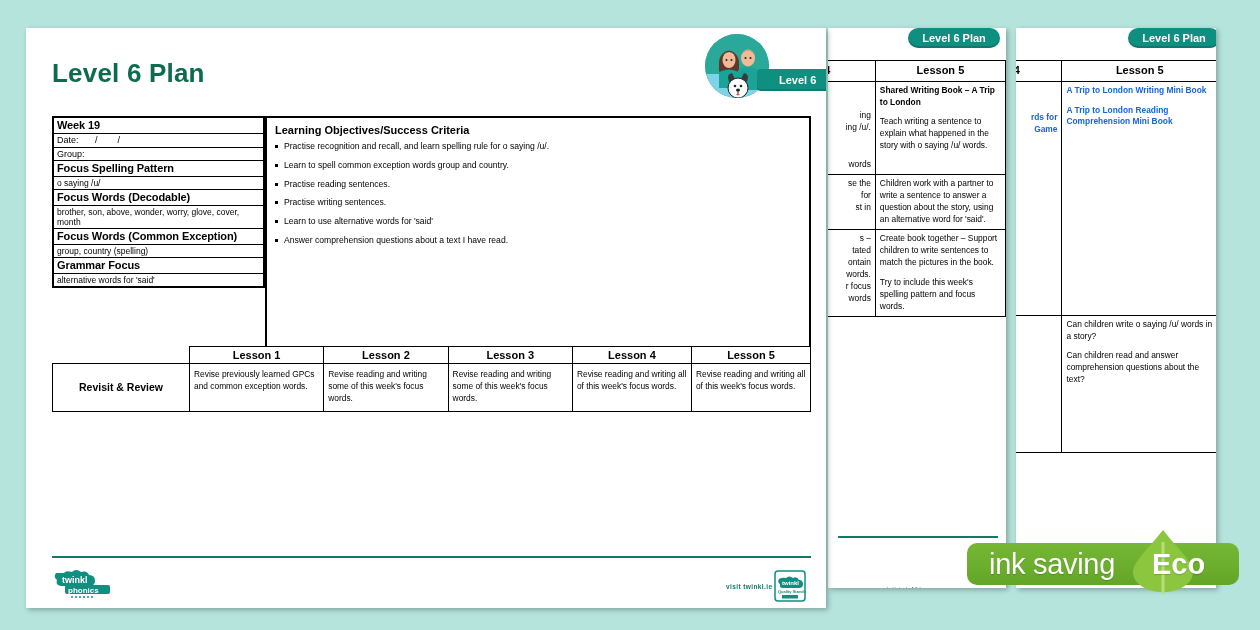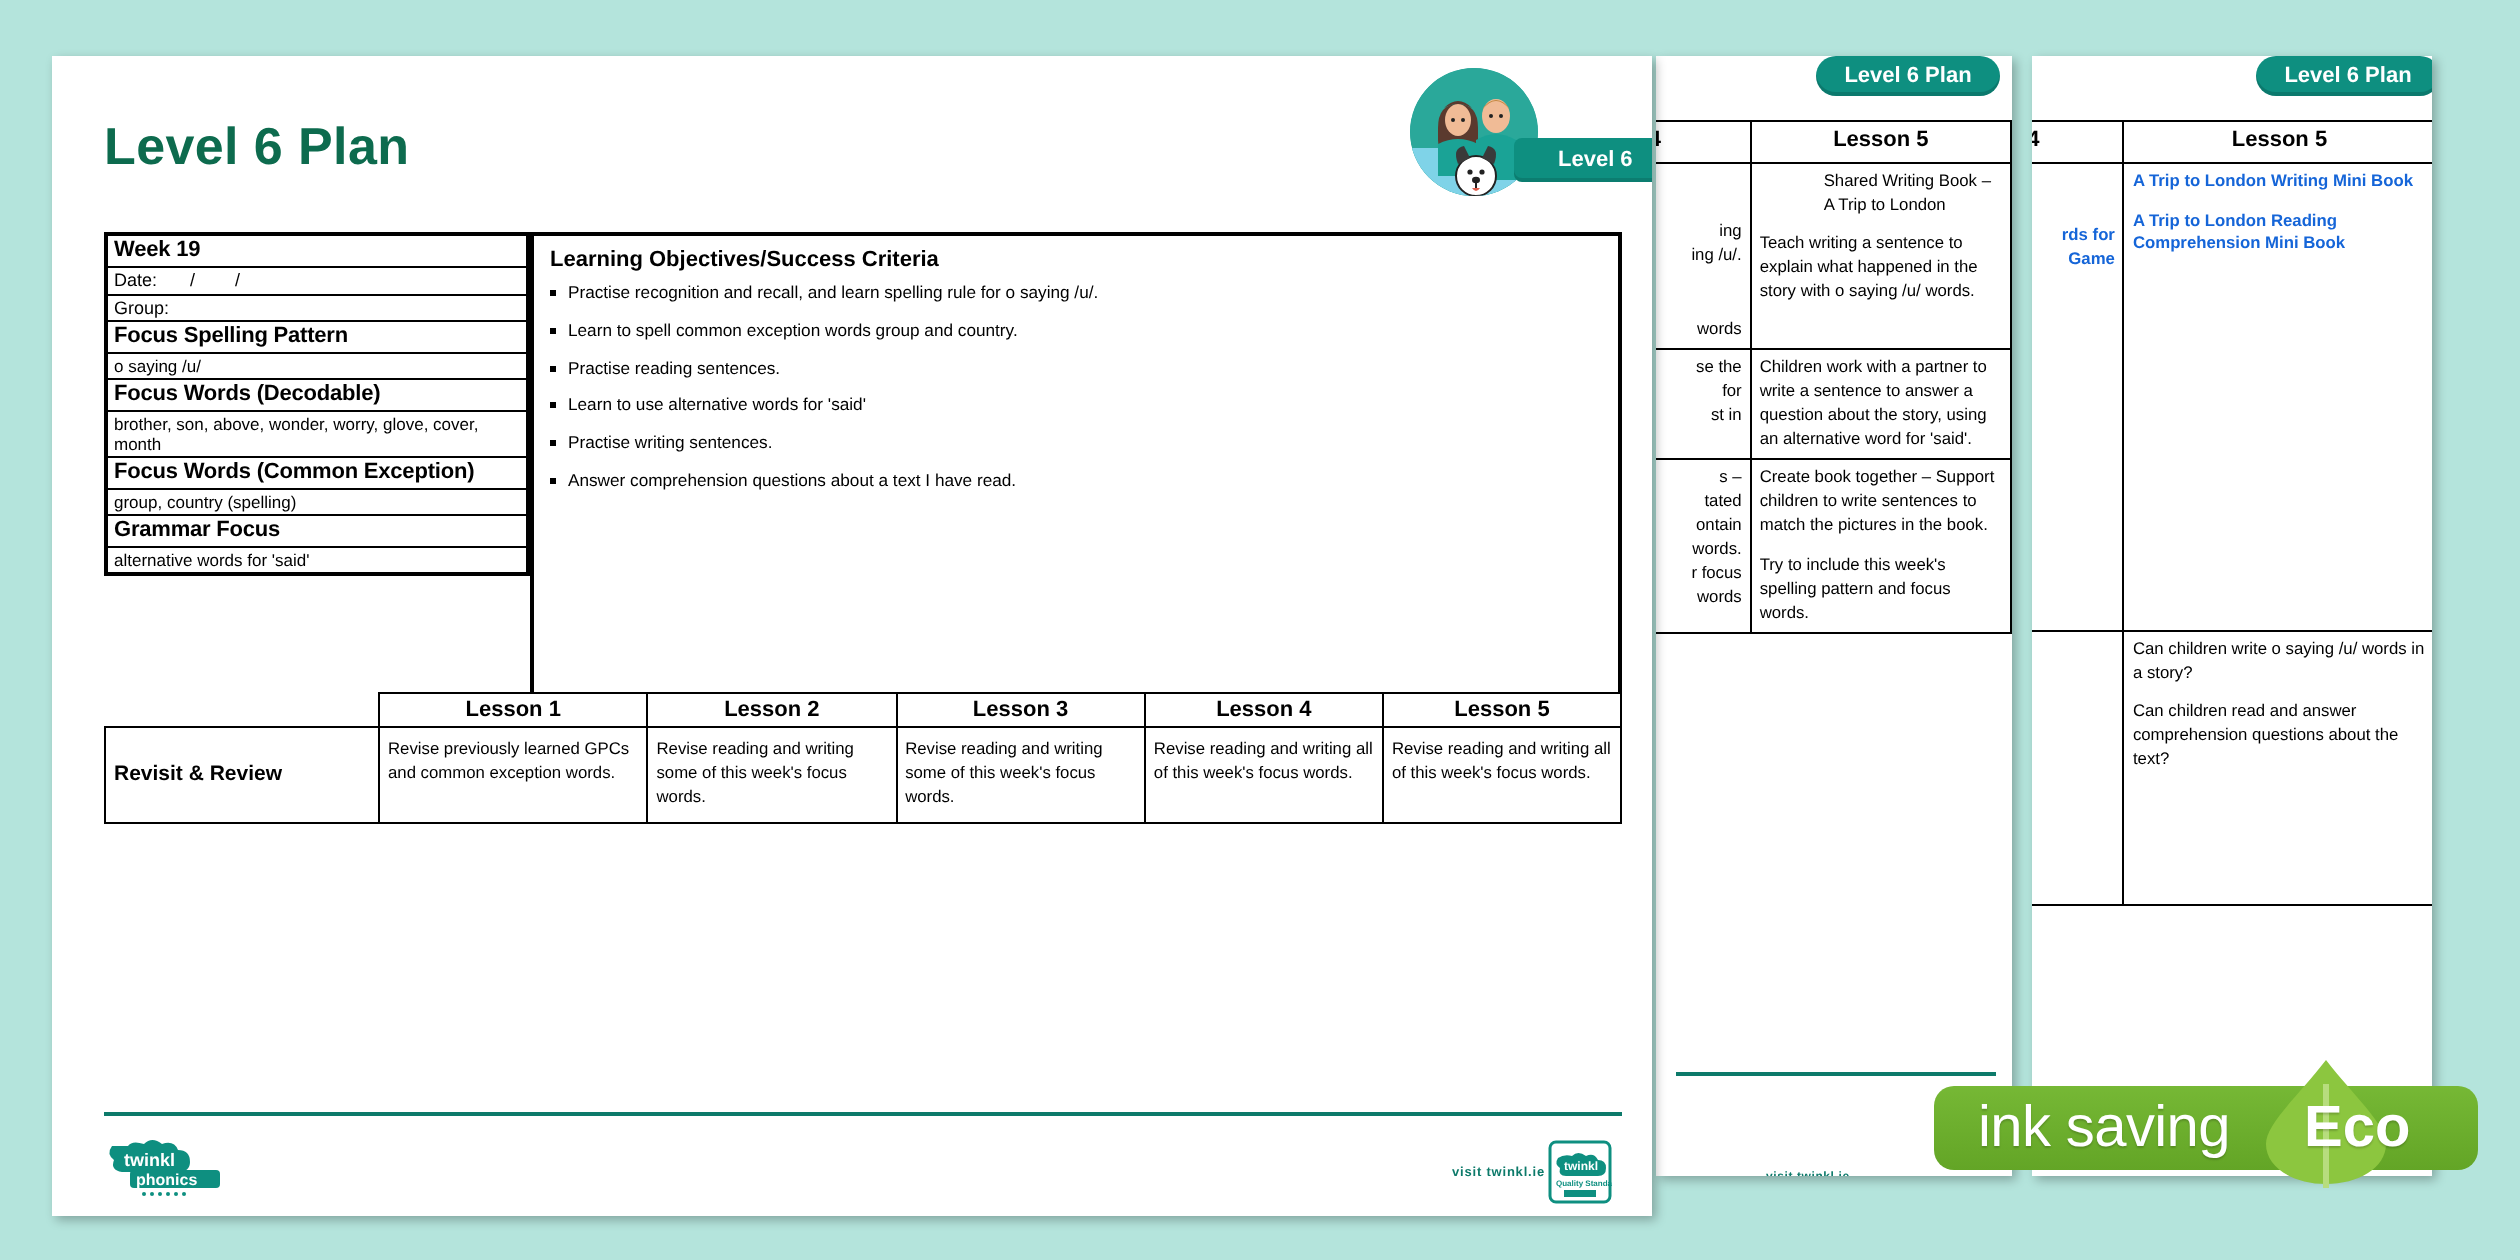--- a/index.html
+++ b/index.html
@@ -61,21 +61,21 @@
   .objlist li{font-size:8.6px;line-height:1.2;margin-bottom:8.5px;position:relative;padding-left:9px;}
   .objlist li:before{content:"";position:absolute;left:0;top:4px;width:3px;height:3px;background:#000;}
 
   
   .revwrap{position:absolute;left:26px;top:318px;width:759px;}
   .revtable{border-collapse:collapse;width:759px;background:#fff;}
   .revtable td,.revtable th{border:1.5px solid #000;vertical-align:top;}
   .revtable th.blank{border:none;background:transparent;width:128px;}
   .revtable th.lh{font-size:11px;font-weight:bold;text-align:center;padding:2px 0;}
   .revtable td.rowlabel{
-    font-size:10.5px;font-weight:bold;text-align:left;vertical-align:middle;
+    font-size:10.5px;font-weight:bold;text-align:center;vertical-align:middle;
     width:128px;padding:4px;
   }
   .revtable td.cell{font-size:8.4px;line-height:1.45;padding:4px 4px 6px 4px;}
 
   
   .p1foot{position:absolute;left:26px;top:528px;width:759px;height:2px;background:#0d7a6a;}
   .tplogo{position:absolute;left:26px;top:540px;width:70px;height:32px;}
   .visit{position:absolute;left:700px;top:555px;font-size:6.5px;font-weight:bold;color:#0d7a6a;letter-spacing:.4px;}
   .tbadge{position:absolute;left:748px;top:542px;width:32px;height:32px;}
   .fragtable{border-collapse:collapse;background:#fff;}
@@ -162,21 +162,21 @@
         <td class="hd" style="width:128px;">Lesson 5</td>
       </tr>
       <tr>
         <td class="clip" style="text-align:right;vertical-align:top;padding-top:28px;">
           <div>ing</div>
           <div>ing /u/.</div>
           <div style="height:26px;"></div>
           <div>words</div>
         </td>
         <td>
-          <p style="font-weight:normal;margin-left:32px;">Shared Writing Book – A Trip to London</p>
+          <p style="font-weight:bold;">Shared Writing Book – A Trip to London</p>
           <p>Teach writing a sentence to explain what happened in the story with o saying /u/ words.</p>
         </td>
       </tr>
       <tr>
         <td class="clip" style="text-align:right;vertical-align:top;">
           <div>se the</div>
           <div>for</div>
           <div>st in</div>
         </td>
         <td>
@@ -278,22 +278,22 @@
       </tr>
     </tbody>
       </table>
 
     <div class="objbox">
       <div class="objtitle">Learning Objectives/Success Criteria</div>
       <ul class="objlist">
         <li>Practise recognition and recall, and learn spelling rule for o saying /u/.</li>
         <li>Learn to spell common exception words group and country.</li>
         <li>Practise reading sentences.</li>
+        <li>Practise writing sentences.</li>
         <li>Learn to use alternative words for 'said'</li>
-        <li>Practise writing sentences.</li>
         <li>Answer comprehension questions about a text I have read.</li>
       </ul>
     </div>
 
     <div class="revwrap">
       <table class="revtable">
         <tbody>
             <tr>
           <th class="blank"></th>
           <th class="lh">Lesson 1</th>

